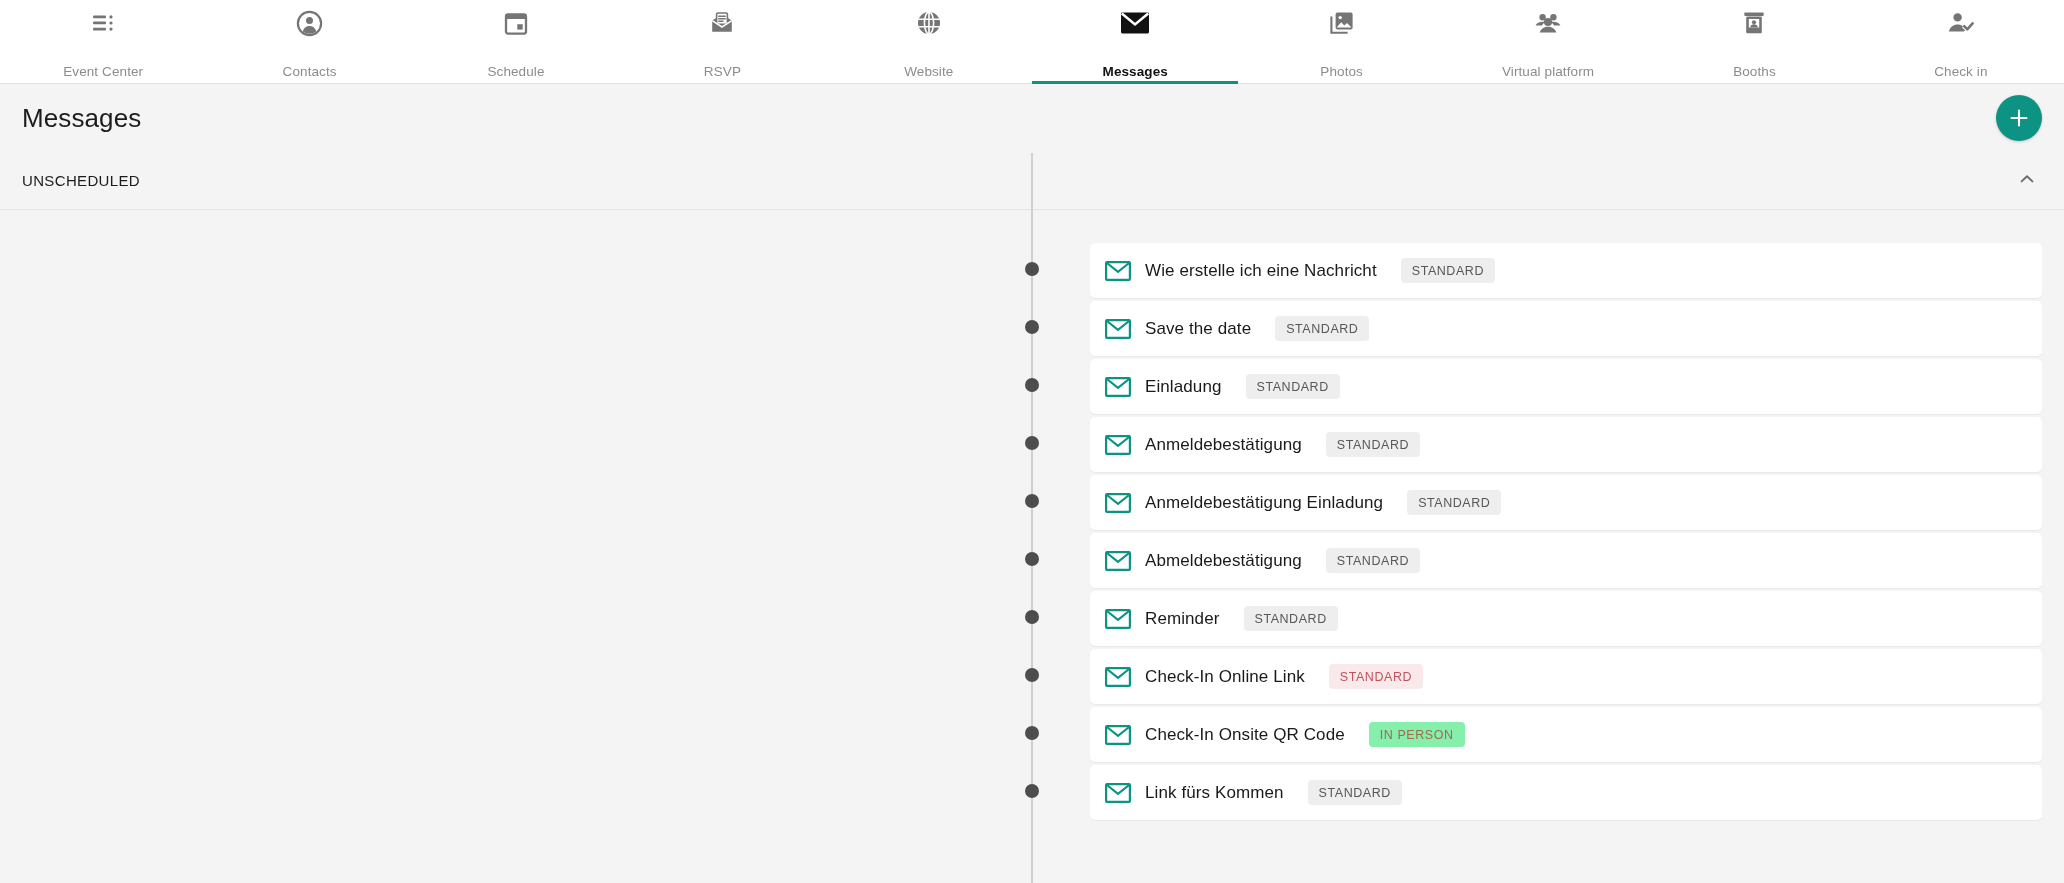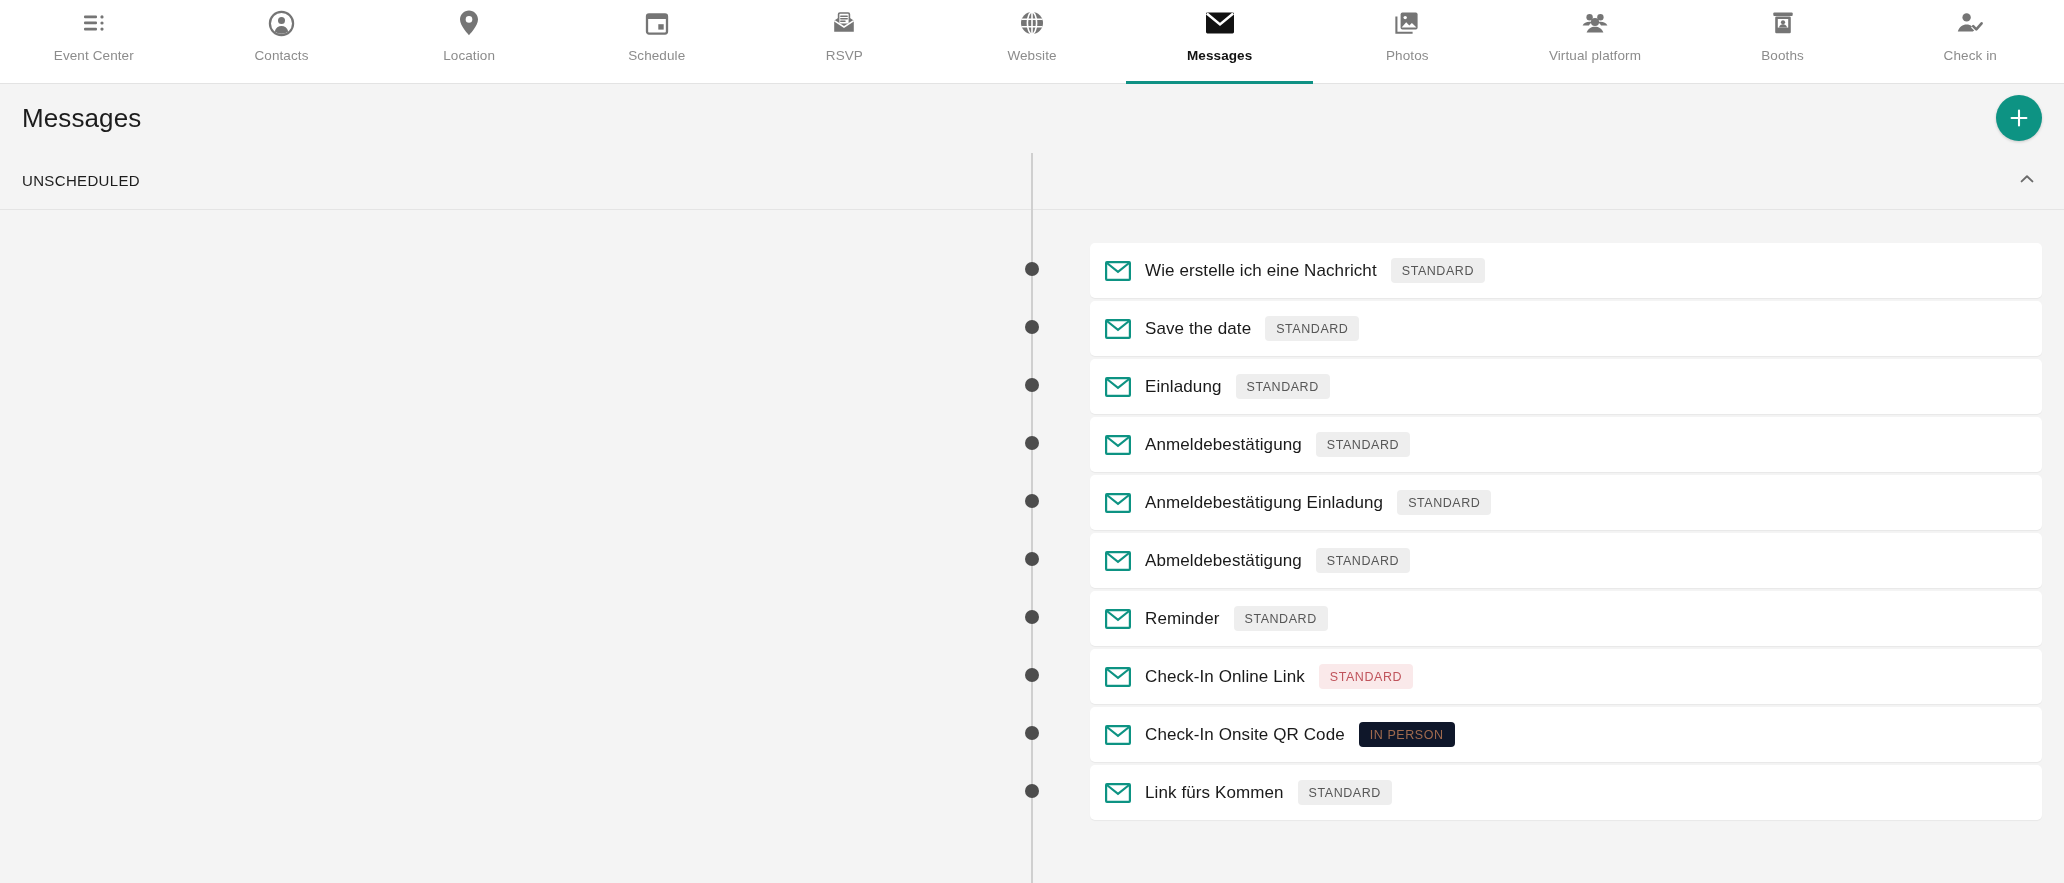--- a/index.html
+++ b/index.html
@@ -29,20 +29,21 @@
   .nav-item {
     flex: 1 1 0;
     display: flex;
     flex-direction: column;
     align-items: center;
     justify-content: flex-start;
     padding-top: 8px;
     position: relative;
     cursor: pointer;
     user-select: none;
+    gap: 16px;
   }
   .nav-icon {
     height: 30px;
     display: flex;
     align-items: center;
     justify-content: center;
     color: #757575;
   }
   .nav-icon svg { display: block; }
   .nav-label {
@@ -183,30 +184,30 @@
   .card-icon svg { display: block; }
   .card-title {
     margin-left: 14px;
     font-size: 17px;
     font-weight: 500;
     color: #1a1a1a;
     letter-spacing: .1px;
     white-space: nowrap;
   }
   .badge {
-    margin-left: 14px;
+    margin-left: 24px;
     font-size: 12.5px;
     letter-spacing: .55px;
     padding: 6px 11px 5px;
     border-radius: 4px;
     white-space: nowrap;
   }
   .badge.standard { background: #eeeeee; color: #575757; }
   .badge.virtuell { background: #fae9ea; color: #c0545c; }
-  .badge.inperson { background: #0f172a; color: #a06a4e; }
+  .badge.inperson { background: #86efac; color: #a06a4e; }
 </style>
 </head>
 <body>
 
 <div class="topnav">
     <div class="nav-item">
       <span class="nav-icon">
         <svg width="26" height="26" viewBox="0 0 26 26">
           <rect x="3" y="5.5" width="13" height="2.7" rx="1" fill="currentColor"></rect>
           <rect x="3" y="11.6" width="13" height="2.7" rx="1" fill="currentColor"></rect>
@@ -220,29 +221,20 @@
     </div>
     <div class="nav-item">
       <span class="nav-icon">
         <svg width="27" height="27" viewBox="0 0 27 27">
           <circle cx="13.5" cy="13.5" r="11.6" fill="none" stroke="currentColor" stroke-width="2.2"></circle>
           <circle cx="13.5" cy="10.4" r="3.5" fill="currentColor"></circle>
           <path d="M6.7 21.5c1.1-3.6 3.7-5.4 6.8-5.4s5.7 1.8 6.8 5.4a11.6 11.6 0 0 1-13.6 0z" fill="currentColor"></path>
         </svg>
       </span>
       <span class="nav-label">Contacts</span>
-    </div>
-    <div class="nav-item">
-      <span class="nav-icon">
-        <svg width="24" height="28" viewBox="0 0 24 28">
-          <path d="M12 1.6c-5 0-9 4-9 9 0 6.6 9 15.6 9 15.6s9-9 9-15.6c0-5-4-9-9-9z" fill="currentColor"></path>
-          <circle cx="12" cy="10.4" r="3.3" fill="#ffffff"></circle>
-        </svg>
-      </span>
-      <span class="nav-label">Location</span>
     </div>
     <div class="nav-item">
       <span class="nav-icon">
         <svg width="26" height="26" viewBox="0 0 26 26">
           <rect x="3" y="4.4" width="20" height="19.2" rx="2" fill="none" stroke="currentColor" stroke-width="2.3"></rect>
           <rect x="3" y="4.4" width="20" height="4.6" fill="currentColor"></rect>
           <rect x="14.3" y="14.2" width="5.4" height="5.4" fill="currentColor"></rect>
         </svg>
       </span>
       <span class="nav-label">Schedule</span>

